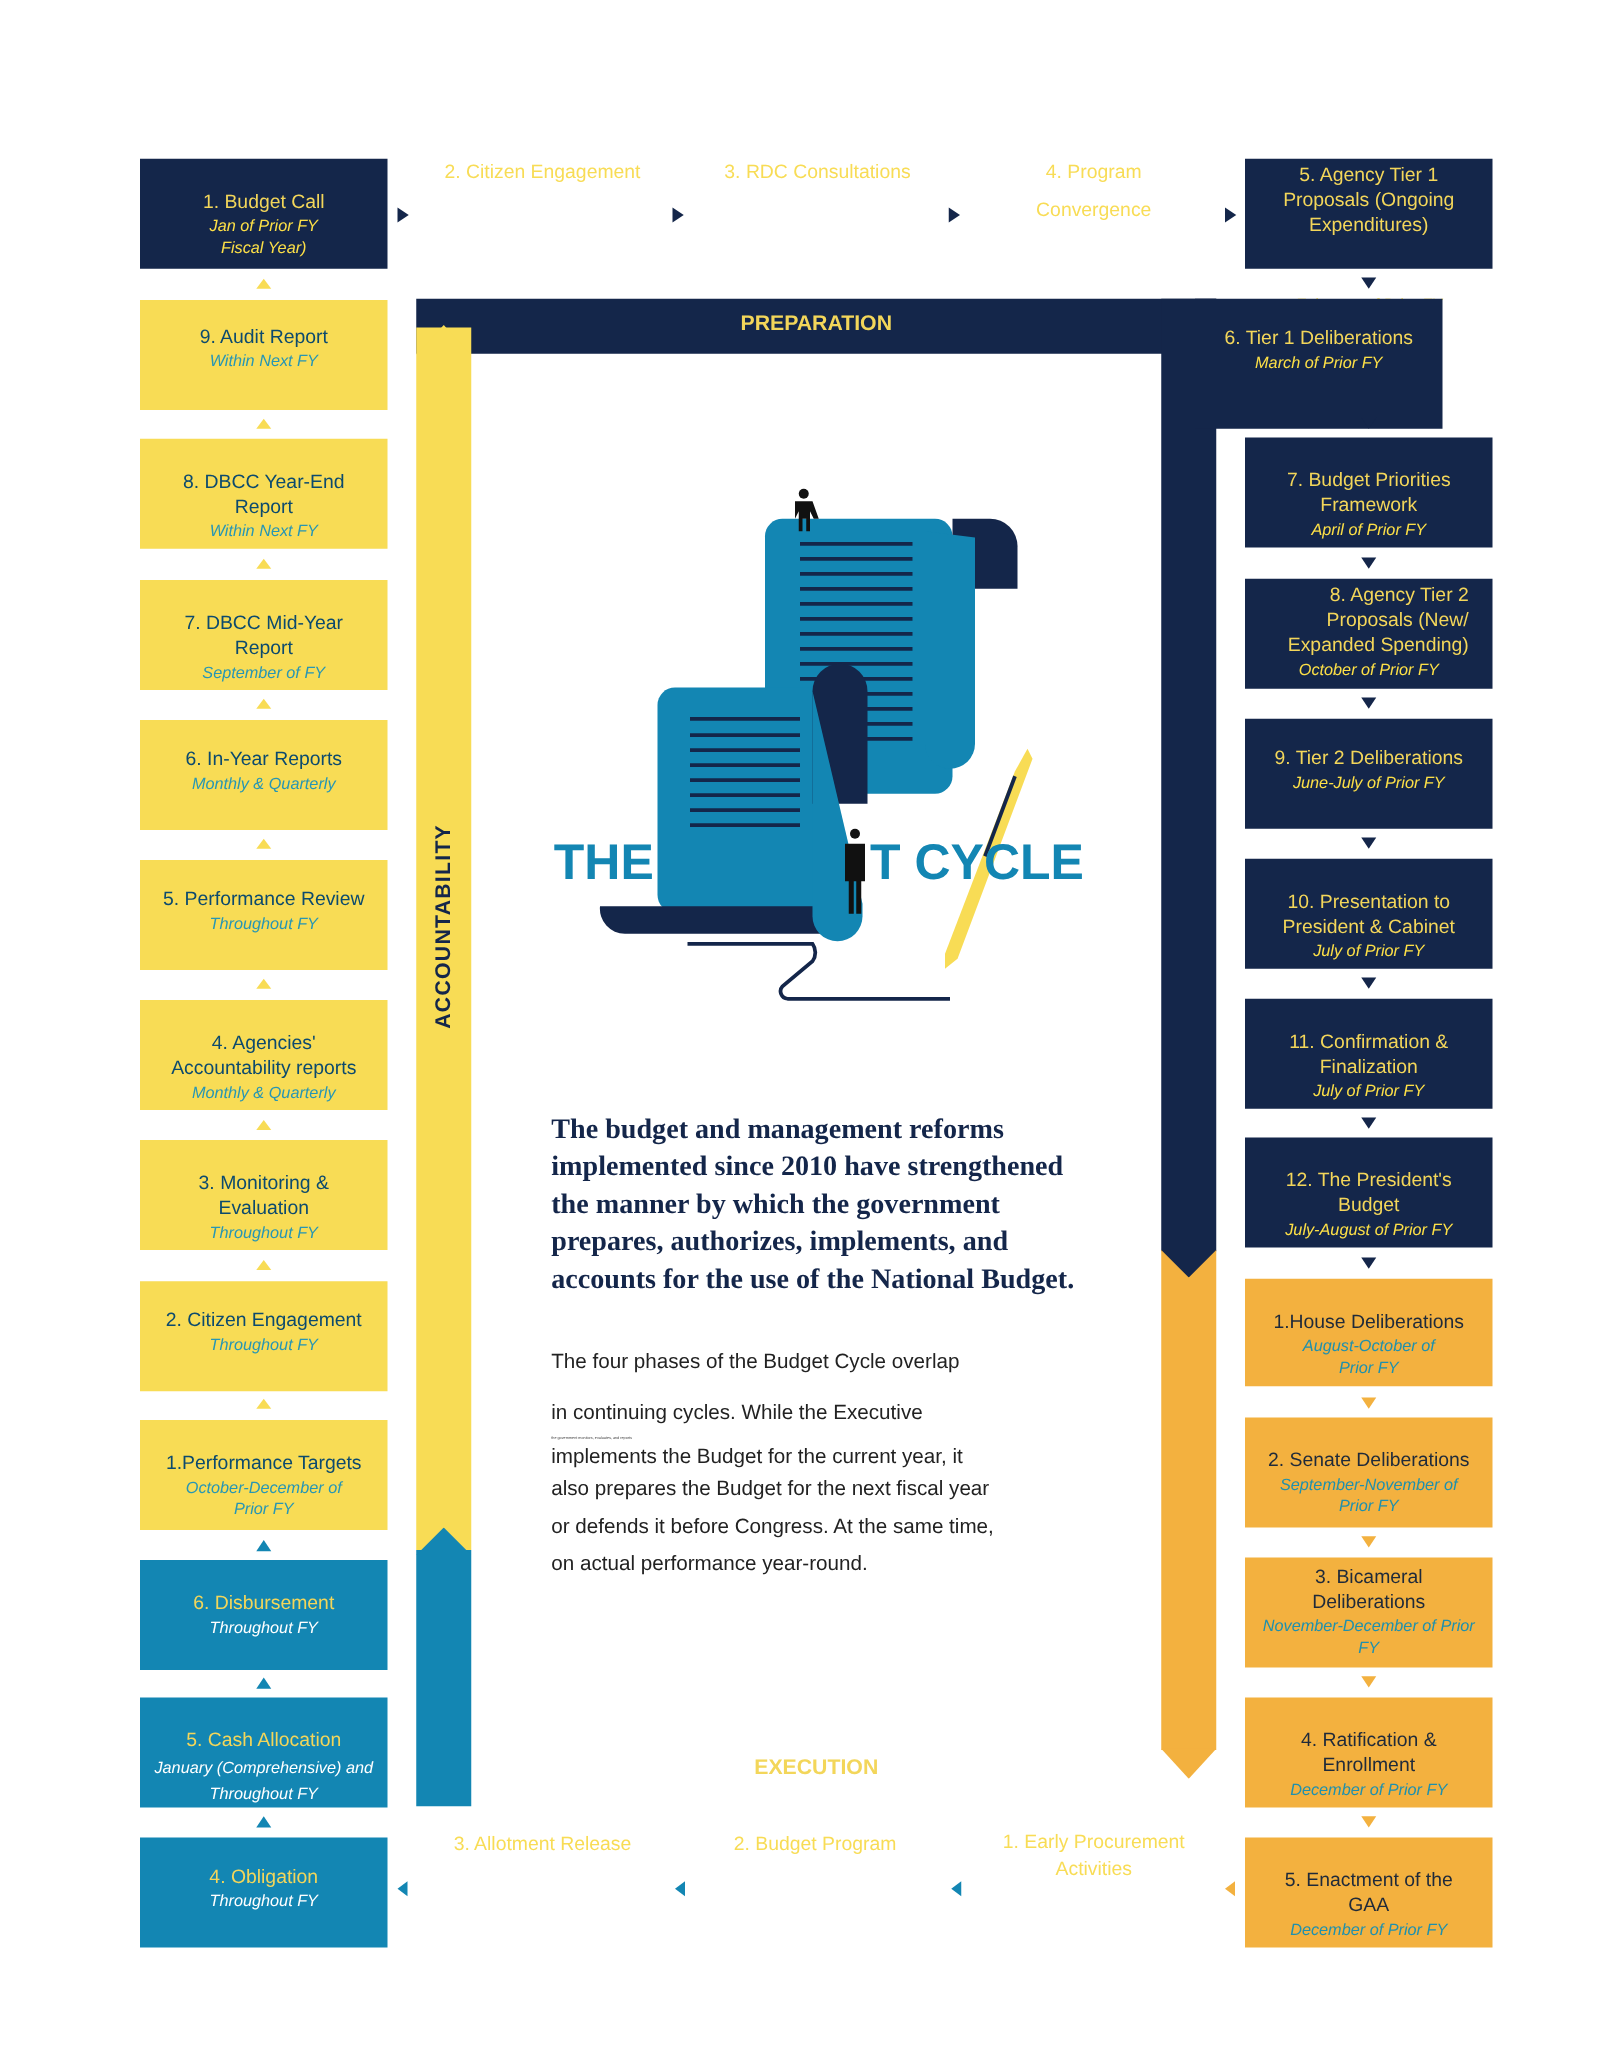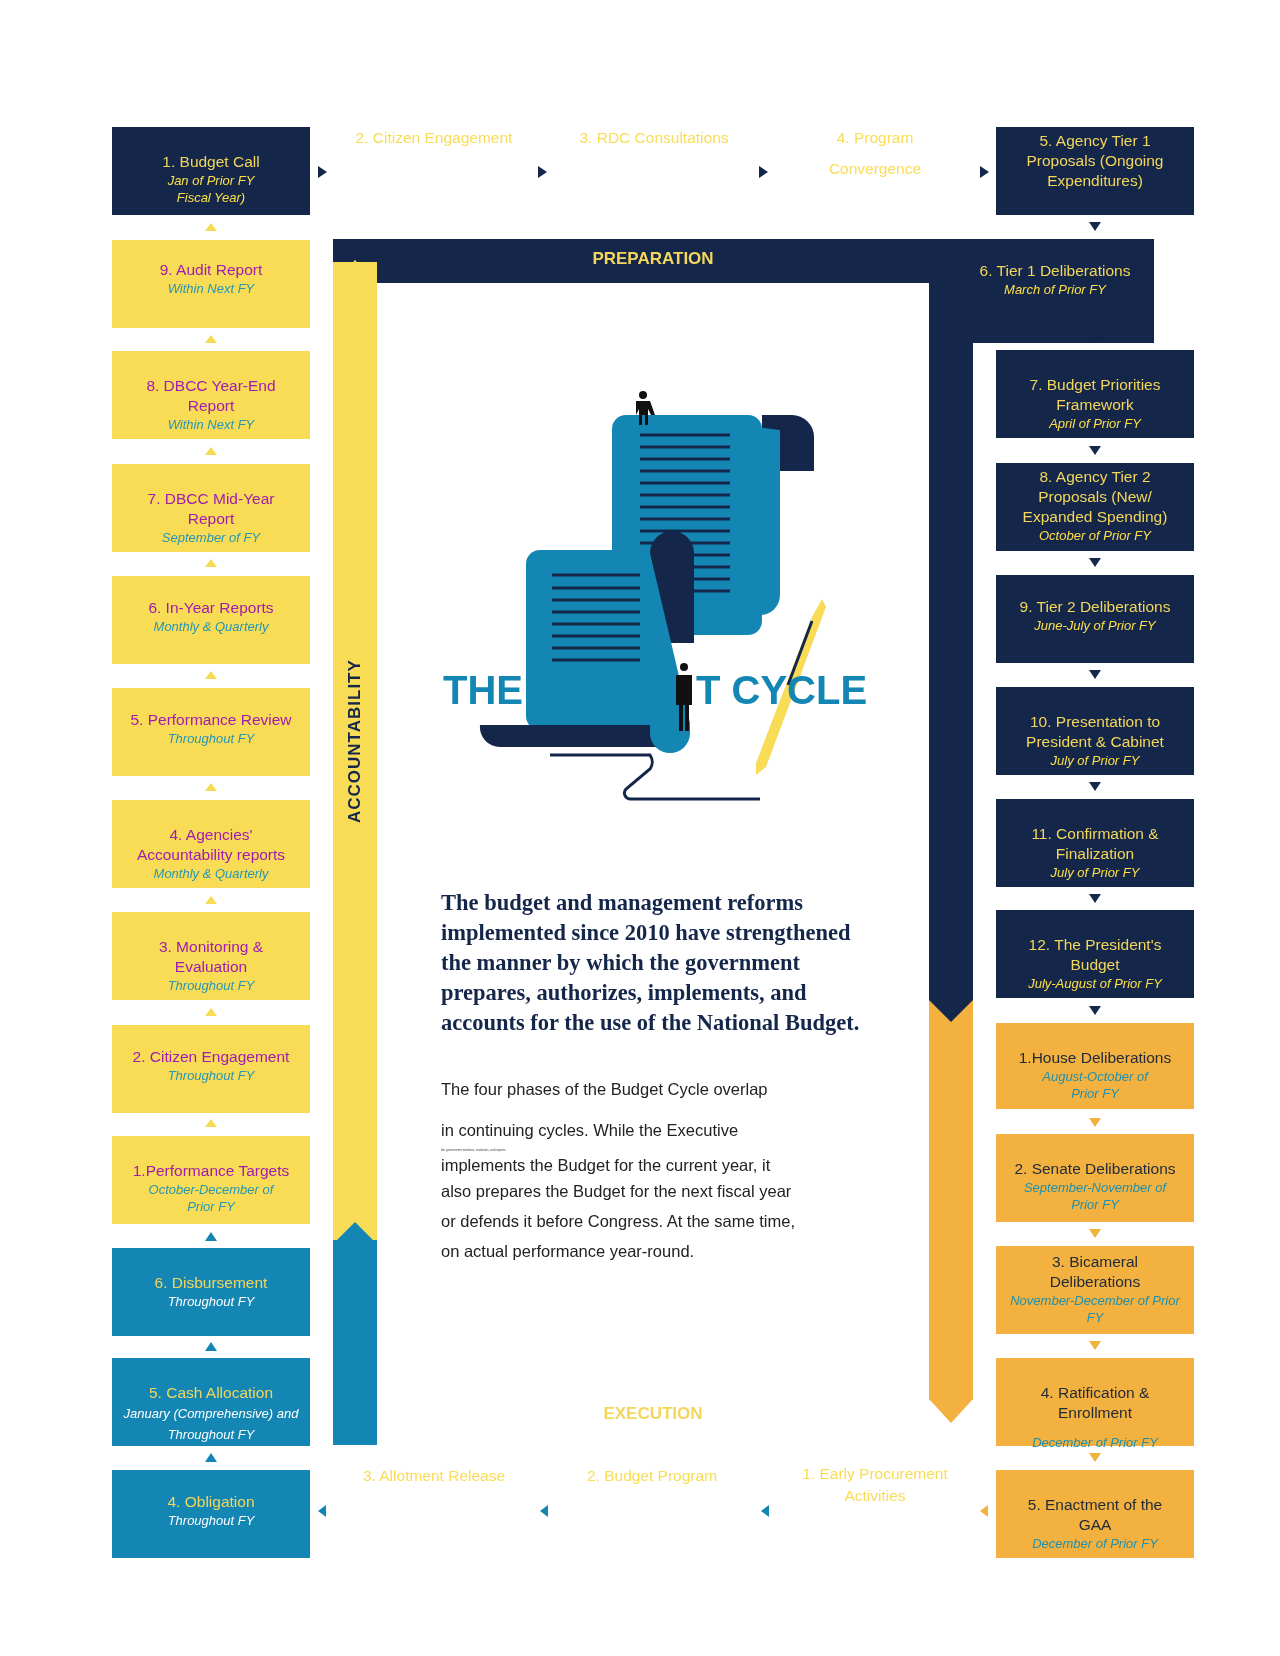--- a/index.html
+++ b/index.html
@@ -4,21 +4,21 @@
 <style>
   html,body{margin:0;padding:0;background:#fff;}
   body{width:1280px;height:1656px;position:relative;overflow:hidden;font-family:"Liberation Sans",sans-serif;}
   .box{position:absolute;width:198px;box-sizing:border-box;display:flex;flex-direction:column;align-items:center;justify-content:flex-start;text-align:center;padding-top:25px;}
   .box .t{font-size:15.5px;line-height:20px;}
   .box .s{font-size:13px;font-style:italic;line-height:17px;}
   .navy{background:#14264a;}
   .navy .t{color:#f3d65a;}
   .navy .s{color:#fde047;}
   .yellow{background:#f8dc55;}
-  .yellow .t{color:#a21caf;}
+  .yellow .t{color:#0c4a6e;}
   .yellow .s{color:#2796b4;}
   .blue{background:#1386b3;}
   .blue .t{color:#f3d65a;}
   .blue .s{color:#ffffff;}
   .orange{background:#f3b13f;}
   .orange .t{color:#1f2a3a;}
   .orange .s{color:#1f90ad;}
   .arrow{position:absolute;width:0;height:0;}
   .up-y{border-left:6px solid transparent;border-right:6px solid transparent;border-bottom:8px solid #f8dc55;}
   .up-b{border-left:6px solid transparent;border-right:6px solid transparent;border-bottom:9px solid #1386b3;}
@@ -87,21 +87,21 @@
 <div class="box navy" style="left:956px;top:239px;height:104px;padding-top:22px;">
   <div class="t">6. Tier 1 Deliberations</div>
   <div class="s">March of Prior FY</div>
 </div>
 <div class="arrow dn-n" style="left:1089px;top:334px;"></div>
 <div class="box navy" style="left:996px;top:350px;height:88px;">
   <div class="t" style="width:150px;">7. Budget Priorities Framework</div>
   <div class="s">April of Prior FY</div>
 </div>
 <div class="arrow dn-n" style="left:1089px;top:446px;"></div>
-<div class="box navy" style="left:996px;top:463px;height:88px;padding-top:4px;">
+<div class="box navy" style="left:996px;top:463px;height:88px;padding-top:4px;text-align:right;">
   <div class="t" style="width:160px;">8. Agency Tier 2 Proposals (New/ Expanded Spending)</div>
   <div class="s">October of Prior FY</div>
 </div>
 <div class="arrow dn-n" style="left:1089px;top:558px;"></div>
 <div class="box navy" style="left:996px;top:575px;height:88px;padding-top:22px;">
   <div class="t">9. Tier 2 Deliberations</div>
   <div class="s">June-July of Prior FY</div>
 </div>
 <div class="arrow dn-n" style="left:1089px;top:670px;"></div>
 <div class="box navy" style="left:996px;top:687px;height:88px;">
@@ -128,21 +128,21 @@
 <div class="box orange" style="left:996px;top:1134px;height:88px;">
   <div class="t">2. Senate Deliberations</div>
   <div class="s" style="width:170px;">September-November of Prior FY</div>
 </div>
 <div class="arrow dn-o" style="left:1089px;top:1229px;"></div>
 <div class="box orange" style="left:996px;top:1246px;height:88px;padding-top:6px;">
   <div class="t" style="width:110px;">3. Bicameral Deliberations</div>
   <div class="s" style="width:170px;">November-December of Prior FY</div>
 </div>
 <div class="arrow dn-o" style="left:1089px;top:1341px;"></div>
-<div class="box orange" style="left:996px;top:1358px;height:88px;gap:11px;">
+<div class="box orange" style="left:996px;top:1358px;height:88px;">
   <div class="t" style="width:150px;">4. Ratification &amp; Enrollment</div>
   <div class="s">December of Prior FY</div>
 </div>
 <div class="arrow dn-o" style="left:1089px;top:1453px;"></div>
 <div class="box orange" style="left:996px;top:1470px;height:88px;">
   <div class="t" style="width:150px;">5. Enactment of the GAA</div>
   <div class="s">December of Prior FY</div>
 </div>
 
 <div class="arrow lt-o" style="left:980px;top:1505px;"></div>

